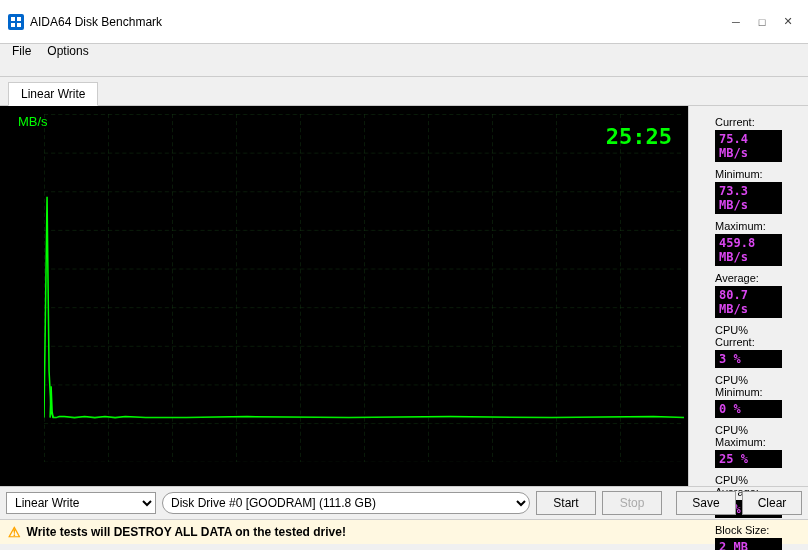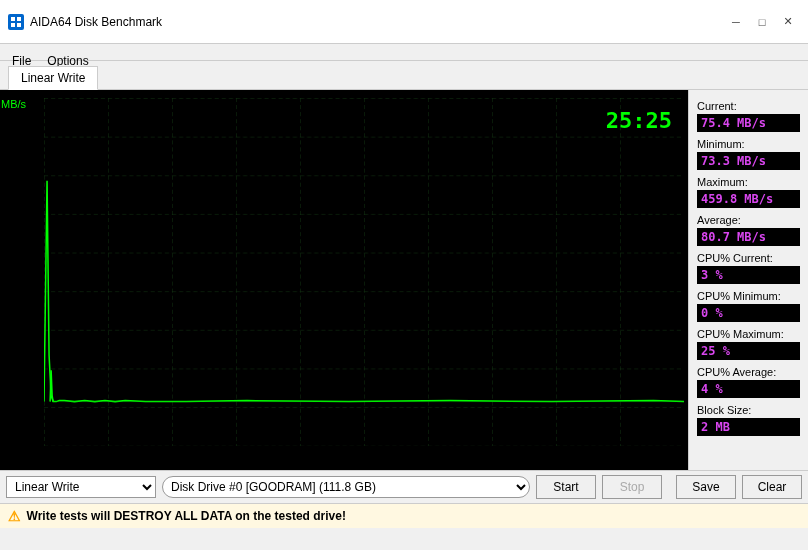--- a/index.html
+++ b/index.html
@@ -52,22 +52,22 @@
       font-size: 11px;
       color: #444;
       display: flex; align-items: center; justify-content: center;
     }
 
     
     .menu-bar {
       background: #f0f0f0;
       height: 16px;
       display: flex;
-      align-items: flex-start;
-      padding: 8px 4px;
+      align-items: flex-end;
+      padding: 16px 4px;
       border-bottom: 1px solid #ccc;
     }
     .menu-item {
       padding: 2px 8px;
       cursor: pointer;
       font-size: 12px;
       color: #000;
     }
 
     
@@ -110,21 +110,21 @@
       color: #00ff00;
       font-size: 22px;
       font-weight: bold;
       font-family: monospace;
     }
 
     
     .stats-panel {
       width: 120px;
       background: #f0f0f0;
-      padding: 6px 8px;
+      padding: 6px 26px;
       display: flex;
       flex-direction: column;
       gap: 2px;
       border-left: 1px solid #ccc;
     }
     .stat-label {
       font-size: 11px;
       color: #000;
       margin-top: 4px;
     }
@@ -228,21 +228,21 @@
 <div class="tab-bar">
   <div class="tab">Linear Write</div>
 </div>
 
 <div class="main-content">
 
   <div class="chart-area">
     <span class="chart-timer">25:25</span>
 
     
-    <div style="position:absolute; left:1px; top:8px; color:#00ff00; font-size:11px; z-index:2;">MB/s</div>
+    <div style="position:absolute; left:18px; top:8px; color:#00ff00; font-size:13px; z-index:2;">MB/s</div>
 
     
     <svg class="chart-svg" viewBox="0 0 630 345" preserveAspectRatio="none">
 
       <rect width="630" height="345" fill="#000"></rect>
 
       <defs>
         <pattern id="hgrid" width="630" height="38.3" patternUnits="userSpaceOnUse">
           <line x1="0" y1="0" x2="630" y2="0" stroke="#1a4a1a" stroke-width="0.7" stroke-dasharray="4,3"></line>
         </pattern>

